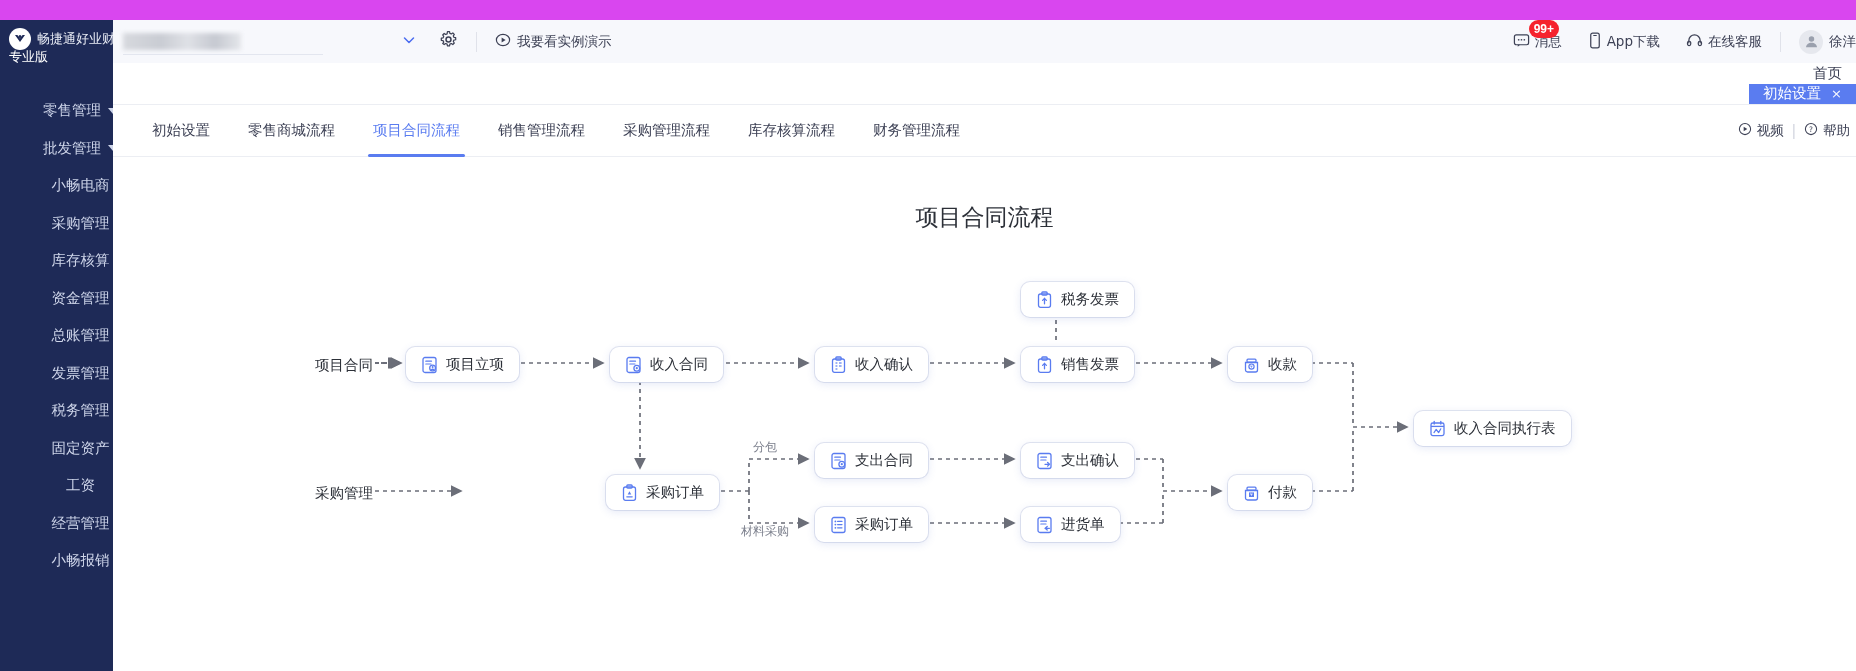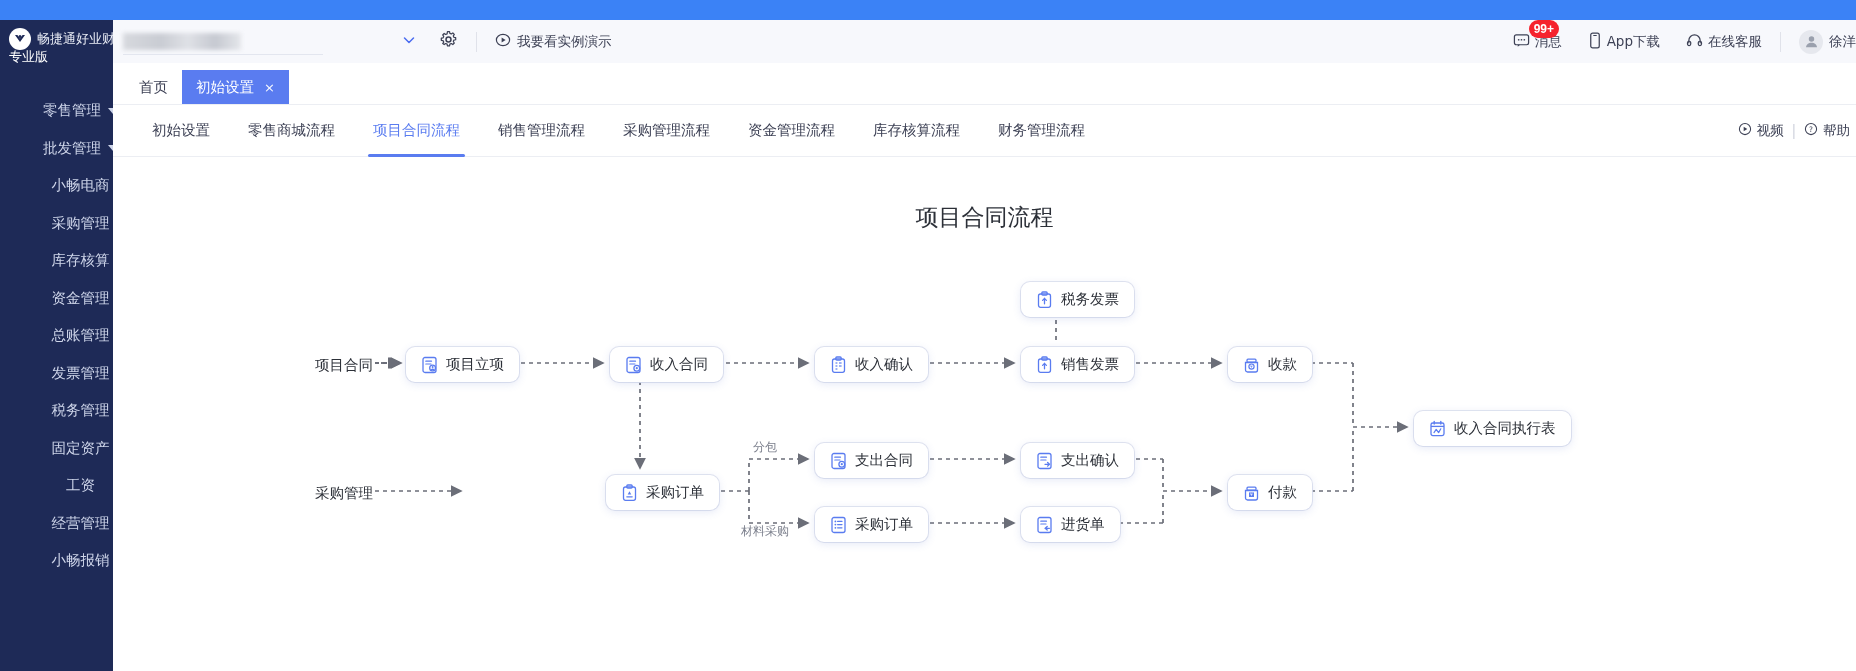--- a/index.html
+++ b/index.html
@@ -2,21 +2,21 @@
 <html><head>
 <meta charset="utf-8">
 <style>
   * { box-sizing: border-box; margin: 0; padding: 0; }
   html, body {
     width: 1856px; height: 671px;
     font-family: "Liberation Sans", "DejaVu Sans", sans-serif;
     background: #ffffff;
     overflow: hidden;
   }
-  #app { position: relative; width: 1856px; height: 671px; background:#3b82f6;padding-left:48px; }
+  #app { position: relative; width: 1856px; height: 671px; background:#d946ef;padding-left:48px; }
 
   
   .sidebar {
     position: absolute; left:0; top:20px; width:113px; height:651px;
     background:#1e2a57;
     display:flex; flex-direction:column; align-items:center;
   }
   .logo-wrap { width:100%; height:63px; position:relative; }
   .logo-row { display:flex; align-items:center; gap:6px; padding:8px 0 0 9px; }
   .logo-mark {
@@ -72,20 +72,21 @@
     width:24px; height:24px; border-radius:50%; background:#e6e8ee;
     display:flex; align-items:center; justify-content:center; margin-right:6px;
   }
   .user-name { color:#3d4155; font-size:13.5px; font-family:"DejaVu Sans",sans-serif; }
 
   
   .pagetabs {
     position:absolute; left:113px; top:63px; right:0; height:42px;
     background:#fff; display:flex; align-items:flex-end; padding-left:12px;
     border-bottom:1px solid #eceef3;
+    flex-direction:column;
   }
   .ptab {
     height:34px; display:flex; align-items:center; padding:0 14px; font-size:14.5px;
     color:#3d4155; cursor:pointer; font-family:"DejaVu Sans",sans-serif; gap:10px;
   }
   .ptab.active { background:#5a7cf0; color:#fff; }
   .ptab .x { font-size:13px; opacity:.95; }
 
   
   .subtabs {
@@ -287,23 +288,20 @@
         <div class="stab active">
           <span>项目合同流程</span>
         </div>
         <div class="stab">
           <span>销售管理流程</span>
         </div>
         <div class="stab">
           <span>采购管理流程</span>
         </div>
         <div class="stab">
-          <span>资金管理流程</span>
-        </div>
-        <div class="stab">
           <span>库存核算流程</span>
         </div>
         <div class="stab">
           <span>财务管理流程</span>
         </div>
       </div>
     <div class="subtabs-right">
       <span class="sr-item">
         <span>
           <svg width="14" height="14" viewBox="0 0 16 16">

